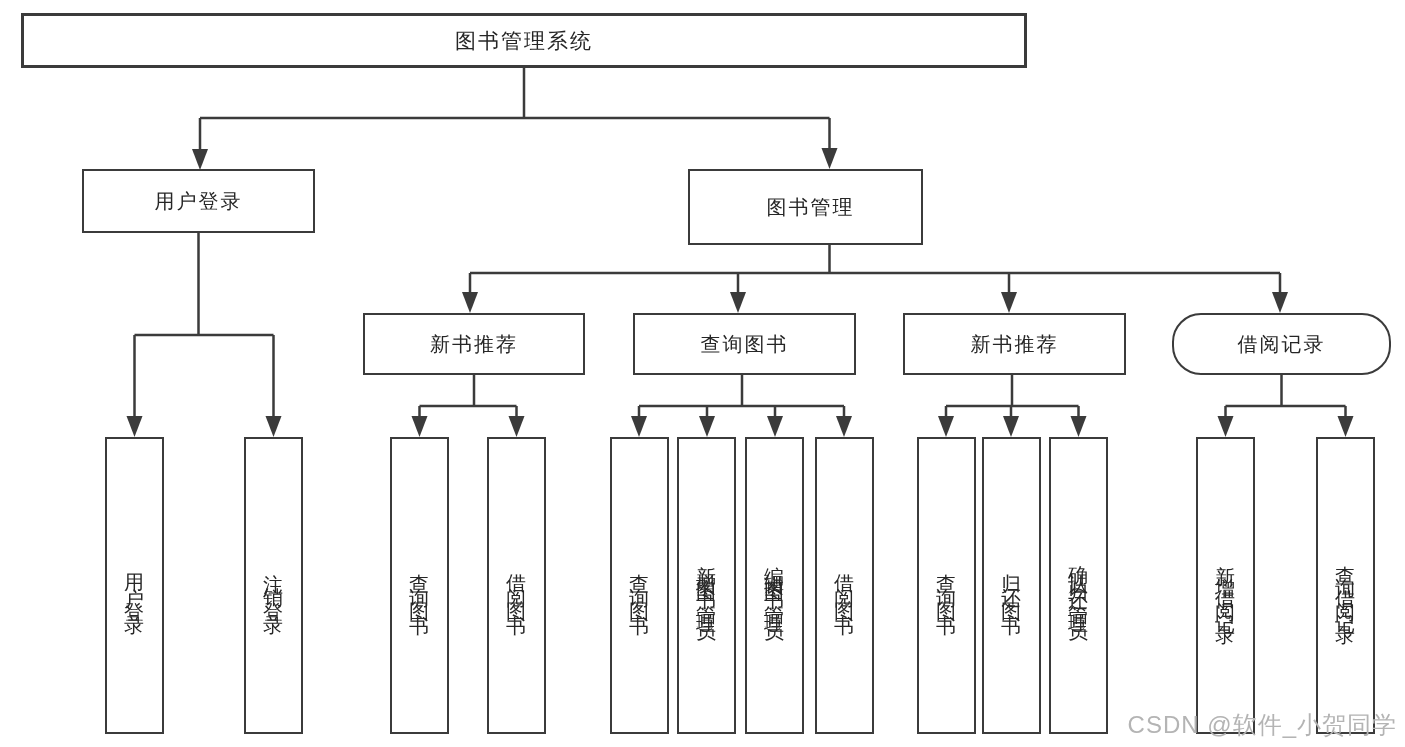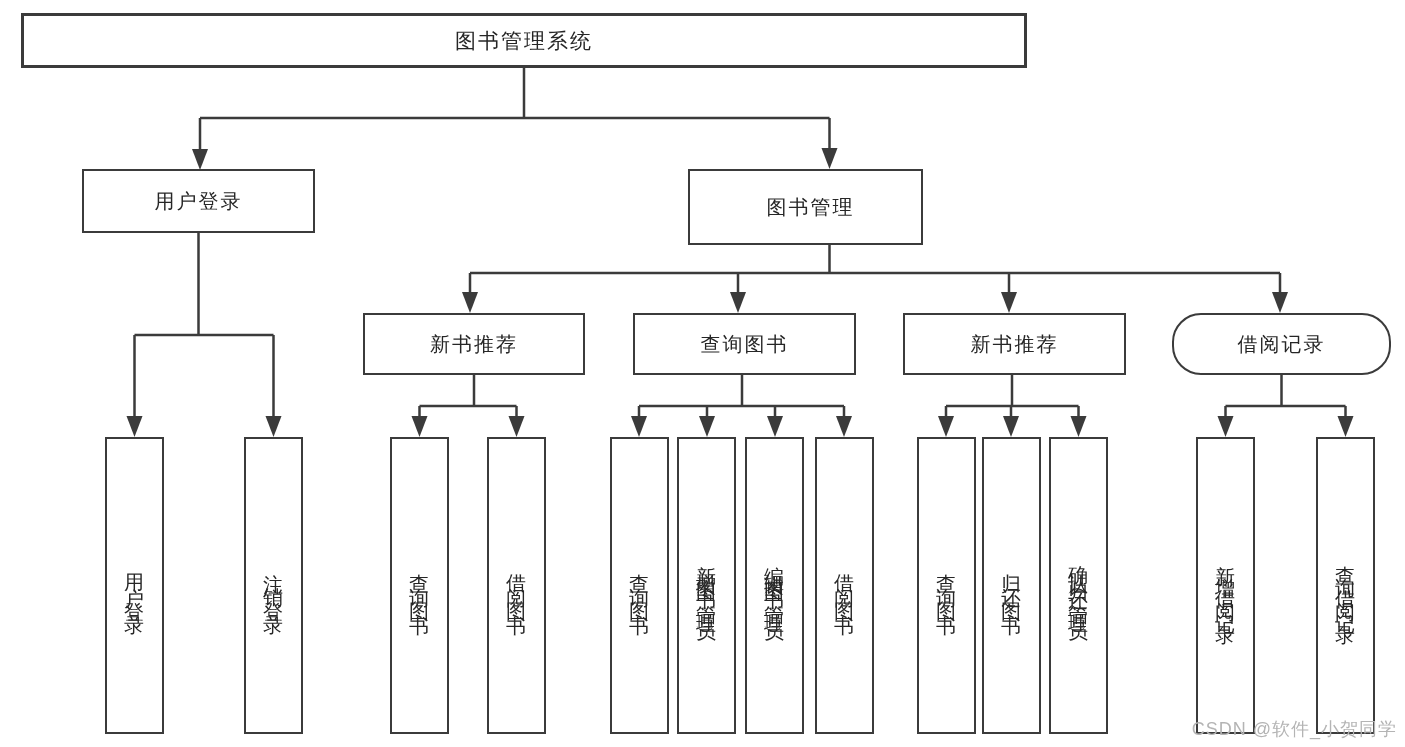--- a/index.html
+++ b/index.html
@@ -32,21 +32,21 @@
   }
   .vtext{
     writing-mode:vertical-rl;text-orientation:mixed;
     font-size:20px;letter-spacing:14px;line-height:1;
     display:block;
   }
   .vtext.mid{letter-spacing:12px;}
   .vtext.tight{letter-spacing:8px;}
   .watermark{
     position:absolute;right:8px;bottom:6px;
-    font-size:18px;color:var(--watermark);letter-spacing:1px;
+    font-size:24px;color:var(--watermark);letter-spacing:1px;
     white-space:nowrap;z-index:5;
   }
 </style>
 </head>
 <body>
 
 <div class="canvas">
 
   <svg class="connectors" viewBox="0 0 1405 747" xmlns="http://www.w3.org/2000/svg">
     <g>

